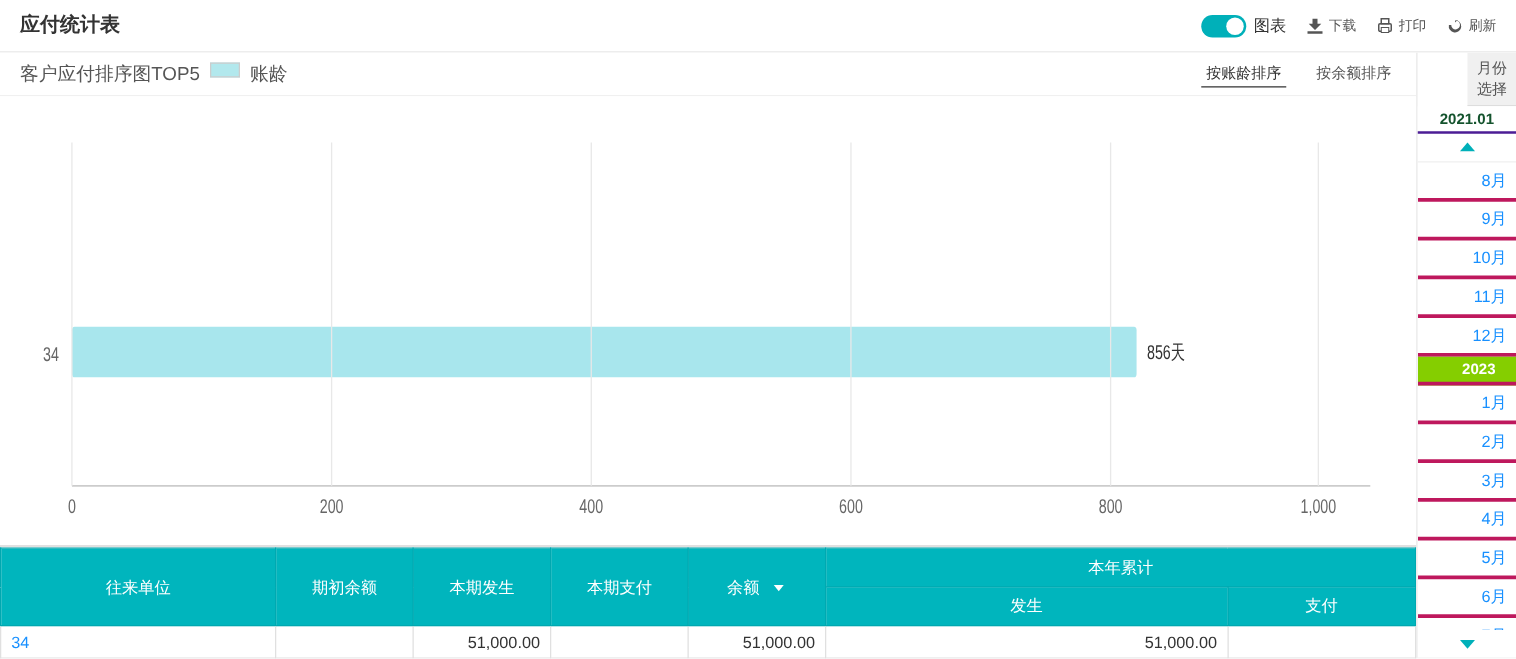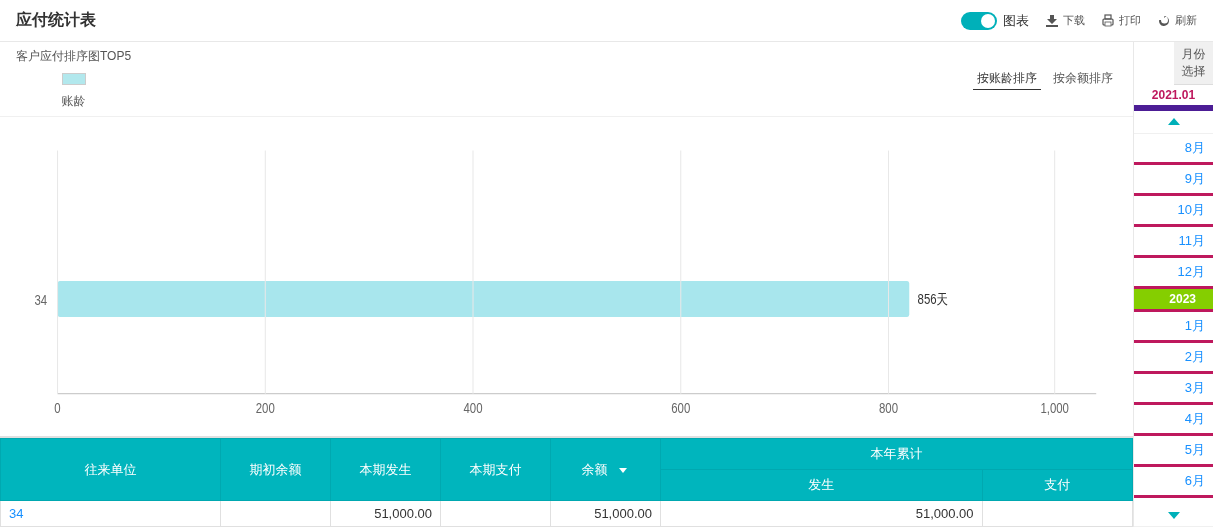--- a/index.html
+++ b/index.html
@@ -17,42 +17,42 @@
     .action-btn { display: flex; align-items: center; gap: 4px; color: #555; cursor: pointer; font-size: 11px; }
 
     
     .main-content { display: flex; flex: 1; overflow: hidden; }
 
     
     .chart-section { flex: 1; display: flex; flex-direction: column; overflow: hidden; }
 
     
     .chart-controls { display: flex; align-items: center; justify-content: space-between; padding: 6px 16px; background: #fff; border-bottom: 1px solid #f0f0f0; }
-    .chart-legend { display: flex; align-items: center; gap: 8px; font-size: 12px; color: #555; flex-direction: column; }
+    .chart-legend { display: flex; gap: 8px; font-size: 15px; color: #555; }
     .legend-box { width: 24px; height: 12px; background: #b2e8ed; border: 1px solid #ccc; display: inline-block; }
     .sort-btns { display: flex; gap: 8px; }
-    .sort-btn { font-size: 12px; color: #555; cursor: pointer; padding: 2px 4px; text-decoration: none; border-bottom: 1px solid transparent; }
+    .sort-btn { font-size: 12px; color: #555; cursor: pointer; padding: 2px 4px; text-decoration: none; border-bottom: 1px solid transparent; margin-left: 12px; }
     .sort-btn.active { color: #333; border-bottom: 1px solid #333; }
 
     
     .chart-area { flex: 1; padding: 8px 16px 4px 16px; background: #fff; position: relative; min-height: 0; }
     svg.chart-svg { width: 100%; height: 100%; }
 
     
     .table-section { background: #fff; border-top: 2px solid #e0e0e0; }
     .data-table { width: 100%; border-collapse: collapse; }
     .data-table th { background: #00b5bd; color: #fff; text-align: center; padding: 6px 4px; font-size: 13px; font-weight: normal; border: 1px solid #00a8b0; font-family: Liberation Mono, monospace; }
     .data-table td { text-align: right; padding: 5px 8px; font-size: 13px; border: 1px solid #e0e0e0; background: #fff; }
     .data-table td.left { text-align: left; }
     .data-table td a { color: #1890ff; text-decoration: none; }
 
     
     .sidebar { width: 80px; background: #fff; border-left: 1px solid #e8e8e8; display: flex; flex-direction: column; overflow: hidden; }
     .sidebar-header { background: #f0f0f0; padding: 4px 6px; font-size: 12px; color: #555; text-align: center; border-bottom: 1px solid #ddd; margin-left: 40px; }
-    .sidebar-year-input { background: #fff; padding: 3px 6px; font-size: 12px; color: #be185d; text-align: center; border-bottom: 6px solid #4c1d95; font-weight: bold; }
+    .sidebar-year-input { background: #fff; padding: 3px 6px; font-size: 12px; color: #14532d; text-align: center; border-bottom: 2px solid #4c1d95; font-weight: bold; }
     .sidebar-scroll { flex: 1; overflow-y: auto; }
     .sidebar-scroll::-webkit-scrollbar { width: 4px; }
     .sidebar-scroll::-webkit-scrollbar-thumb { background: #ccc; }
     .month-item { padding: 5px 8px; font-size: 13px; color: #1890ff; cursor: pointer; text-align: right; border-bottom: 3px solid #be185d; }
     .month-item.year-label { background: #85ce00; color: #fff; font-weight: bold; font-size: 12px; padding: 3px 17px; }
     .scroll-btn { display: flex; align-items: center; justify-content: center; padding: 4px; cursor: pointer; color: #00b0b9; font-size: 16px; border-bottom: 1px solid #f0f0f0; }
 
     .chart-container { display: flex; flex-direction: column; flex: 1; overflow: hidden; }
   </style>
 </head>

